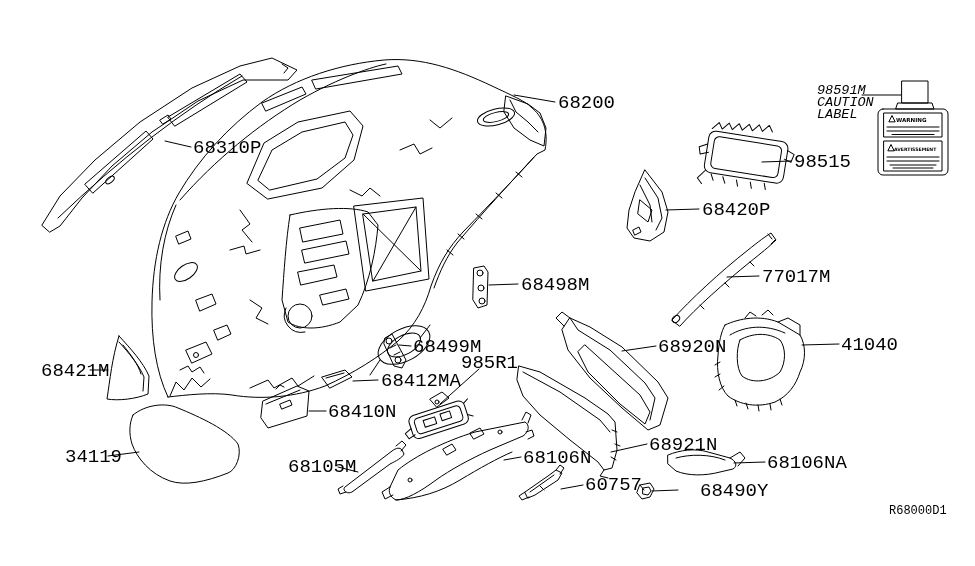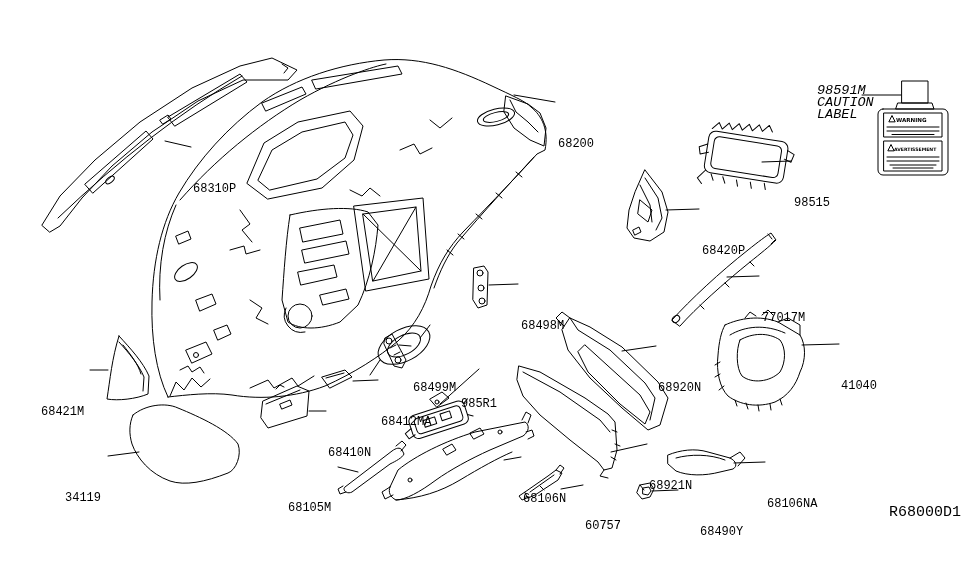--- a/index.html
+++ b/index.html
@@ -1,23 +1,23 @@
 <!DOCTYPE html>
 <html><head>
 <meta charset="utf-8">
 <style>
   html,body{margin:0;padding:0;background:#fff;}
   .canvas{position:relative;width:975px;height:566px;background:#ffffff;overflow:hidden;
           font-family:"Liberation Mono","DejaVu Sans Mono",monospace;color:#000;}
   .canvas svg{position:absolute;left:0;top:0;}
   .lines path,.lines line,.lines ellipse,.lines circle,.lines rect,.lines polyline{
       fill:none;stroke:#000;stroke-width:1;stroke-linecap:round;stroke-linejoin:round;}
-  .part-label{position:absolute;font-size:12px;line-height:16px;white-space:nowrap;letter-spacing:0;margin-top:41px;}
+  .part-label{position:absolute;font-size:19px;line-height:16px;white-space:nowrap;letter-spacing:0;}
   .note-block{position:absolute;font-size:13.5px;line-height:11.8px;letter-spacing:0;font-style:italic;}
-  .ref-code{position:absolute;font-size:15px;}
+  .ref-code{position:absolute;font-size:12px;}
   .sticker-title{font-family:"DejaVu Sans",sans-serif;font-weight:bold;fill:#000;stroke:none;}
 </style>
 </head>
 <body>
 
 <div class="canvas">
 
 <svg width="975" height="566" viewBox="0 0 975 566">
   <defs>
     <pattern id="hatch" width="5" height="5" patternUnits="userSpaceOnUse" patternTransform="rotate(45)">

